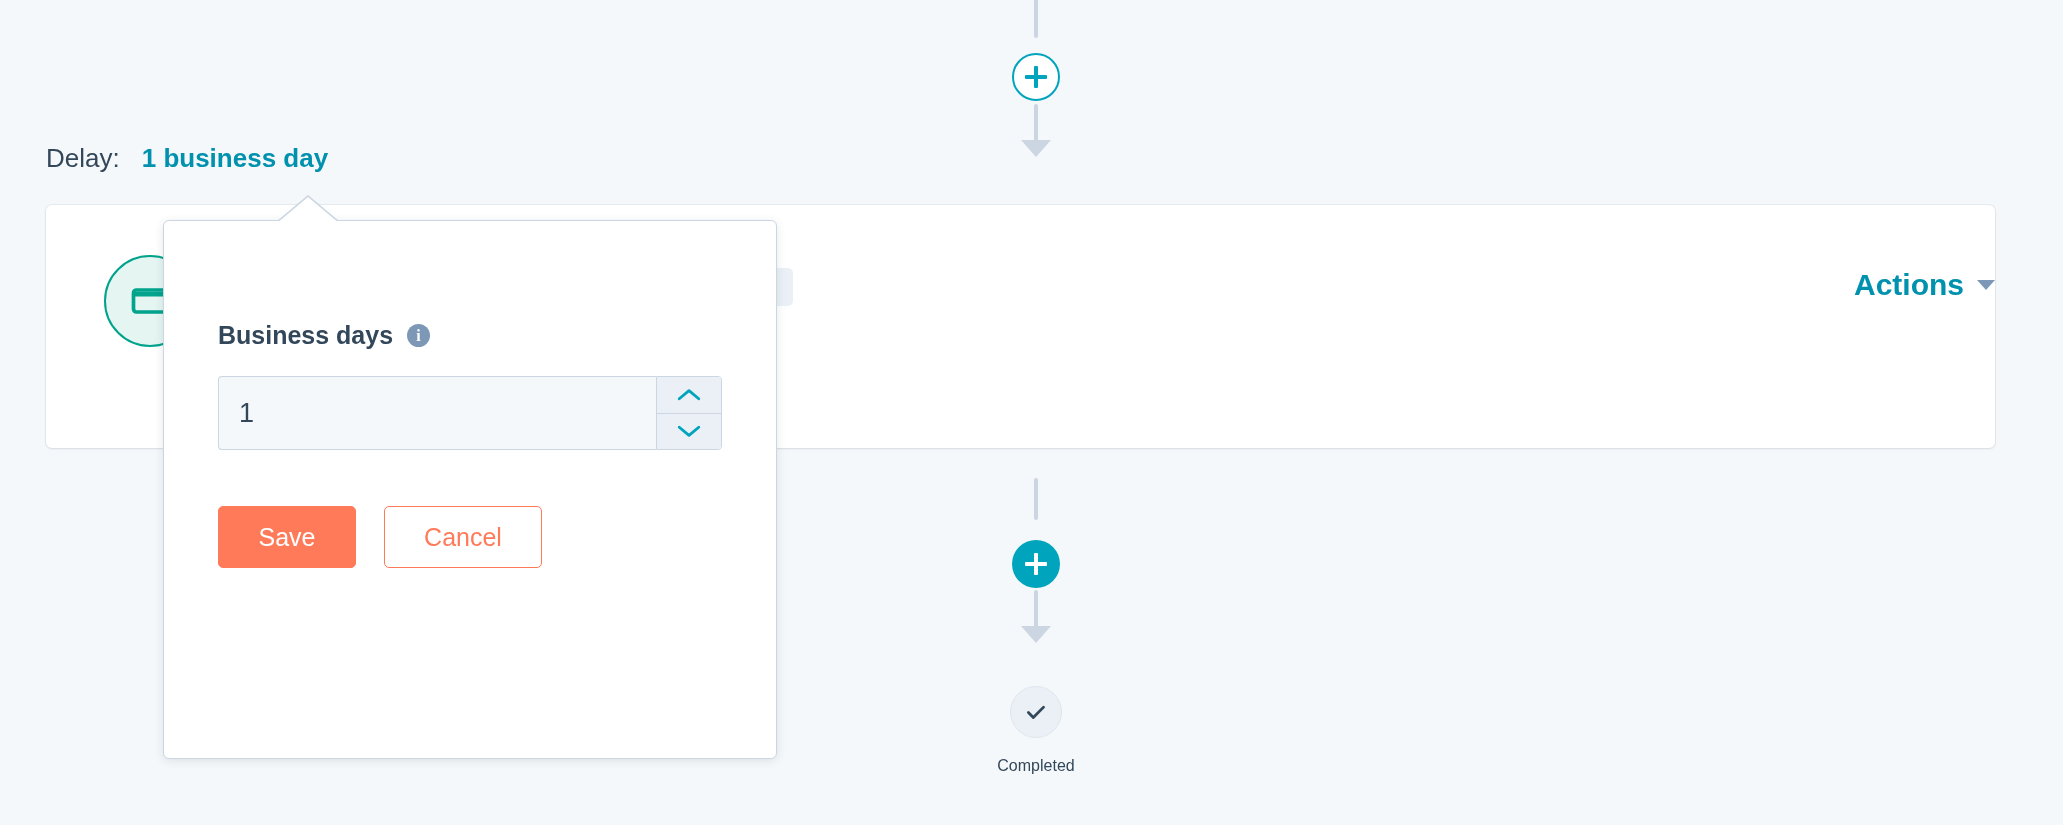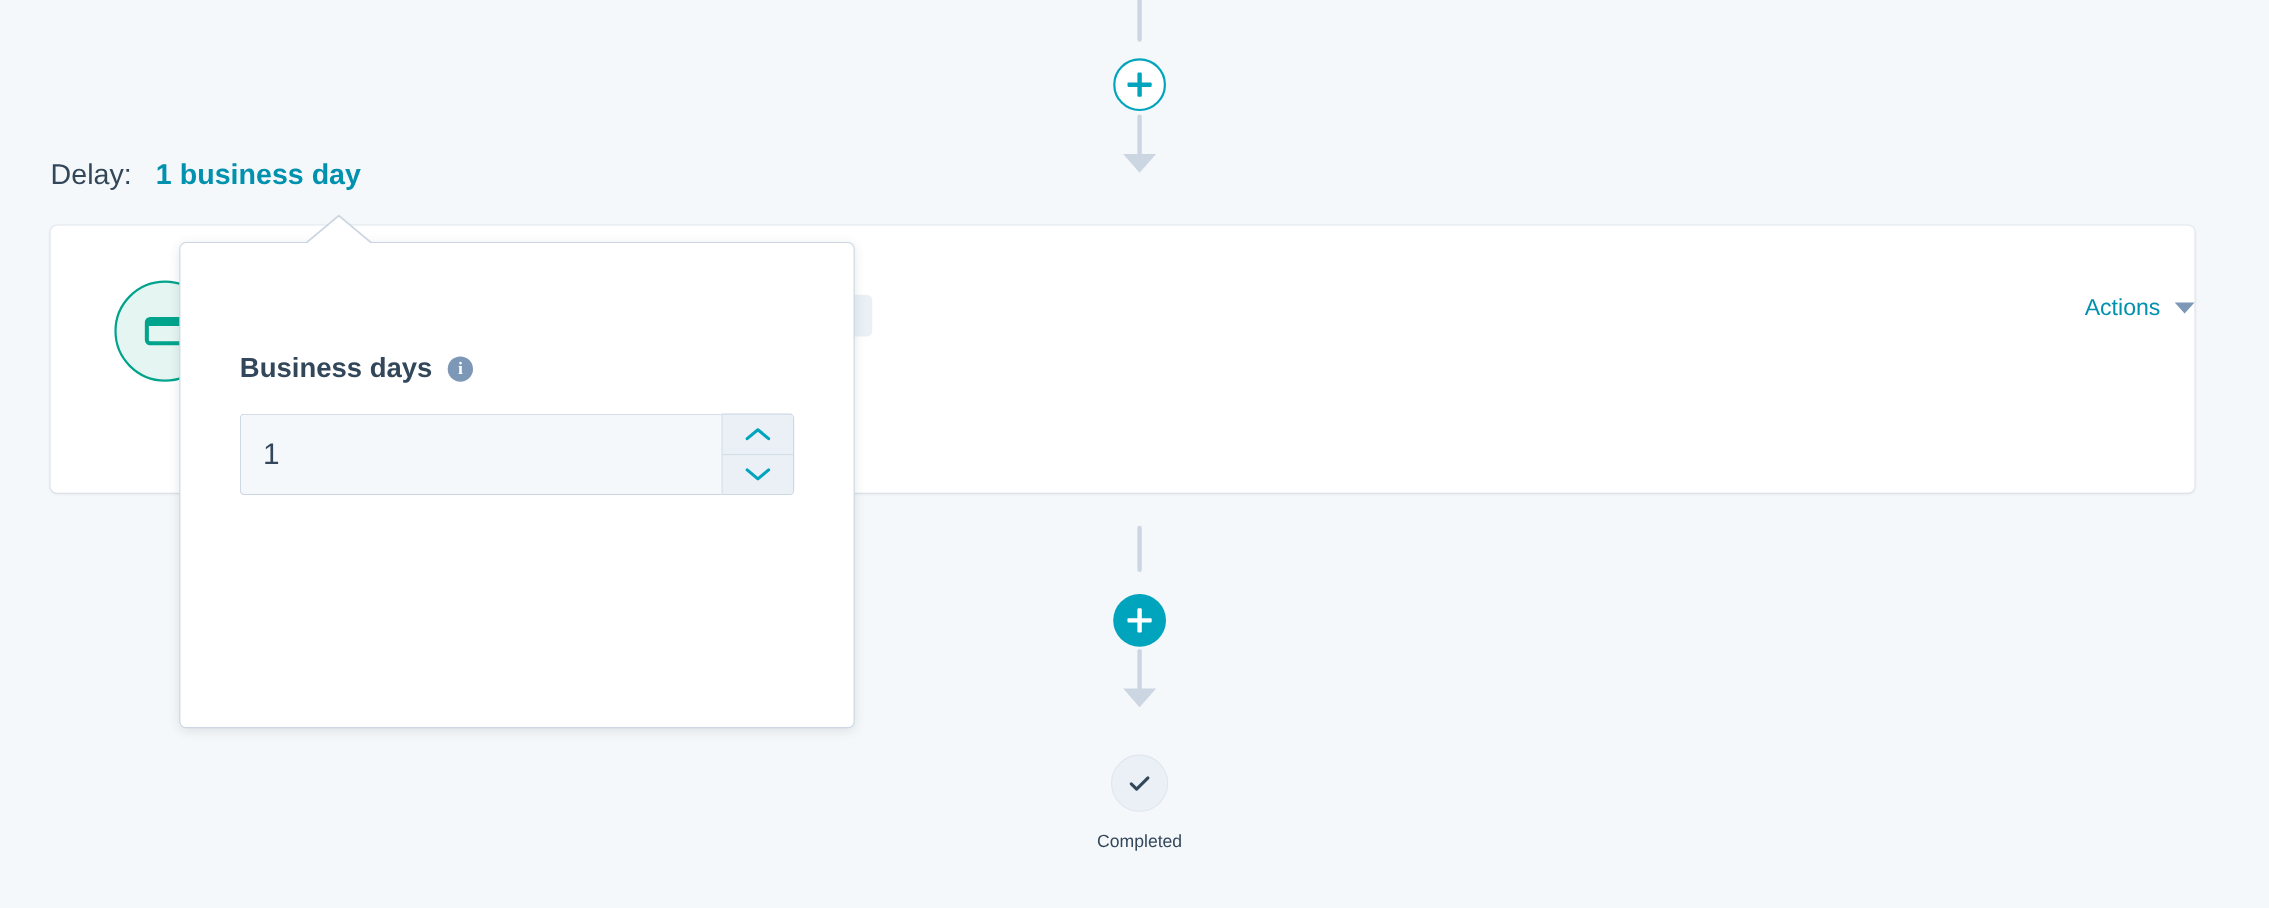--- a/index.html
+++ b/index.html
@@ -169,22 +169,22 @@
   .actions-menu {
     position: absolute;
     right: 68px;
     top: 268px;
     display: flex;
     align-items: center;
     gap: 13px;
     cursor: pointer;
   }
   .actions-label {
-    font-size: 21px;
-    font-weight: normal;
+    font-size: 30px;
+    font-weight: bold;
     color: #0091ae;
     white-space: nowrap;
   }
   .caret-down {
     width: 0; height: 0;
     border-left: 9px solid transparent;
     border-right: 9px solid transparent;
     border-top: 10px solid #7c98b6;
   }
 
@@ -209,21 +209,21 @@
     white-space: nowrap;
     cursor: pointer;
   }
 
   
   .popover {
     position: absolute;
     left: 163px;
     top: 220px;
     width: 614px;
-    height: 442px;
+    height: 539px;
     background: #ffffff;
     border: 1px solid #cbd6e2;
     border-radius: 6px;
     box-sizing: border-box;
     box-shadow: 0 2px 10px rgba(45,62,80,0.12);
   }
   .popover-tail, .popover-tail-fill {
     position: absolute;
     width: 0; height: 0;
     border-left: 31px solid transparent;
@@ -419,14 +419,16 @@
       </button>
       <button class="stepper-btn down">
         <svg width="26" height="16" viewBox="0 0 24 14" fill="none">
           <path d="M3 3.5L12 11l9-7.5" stroke="#00a4bd" stroke-width="2.6" stroke-linecap="round" stroke-linejoin="round"></path>
         </svg>
       </button>
     </div>
   </div>
 
   <div class="popover-actions">
+    <button class="btn btn-primary">Save</button>
+    <button class="btn btn-secondary">Cancel</button>
   </div>
 </div>
 
 </body></html>

